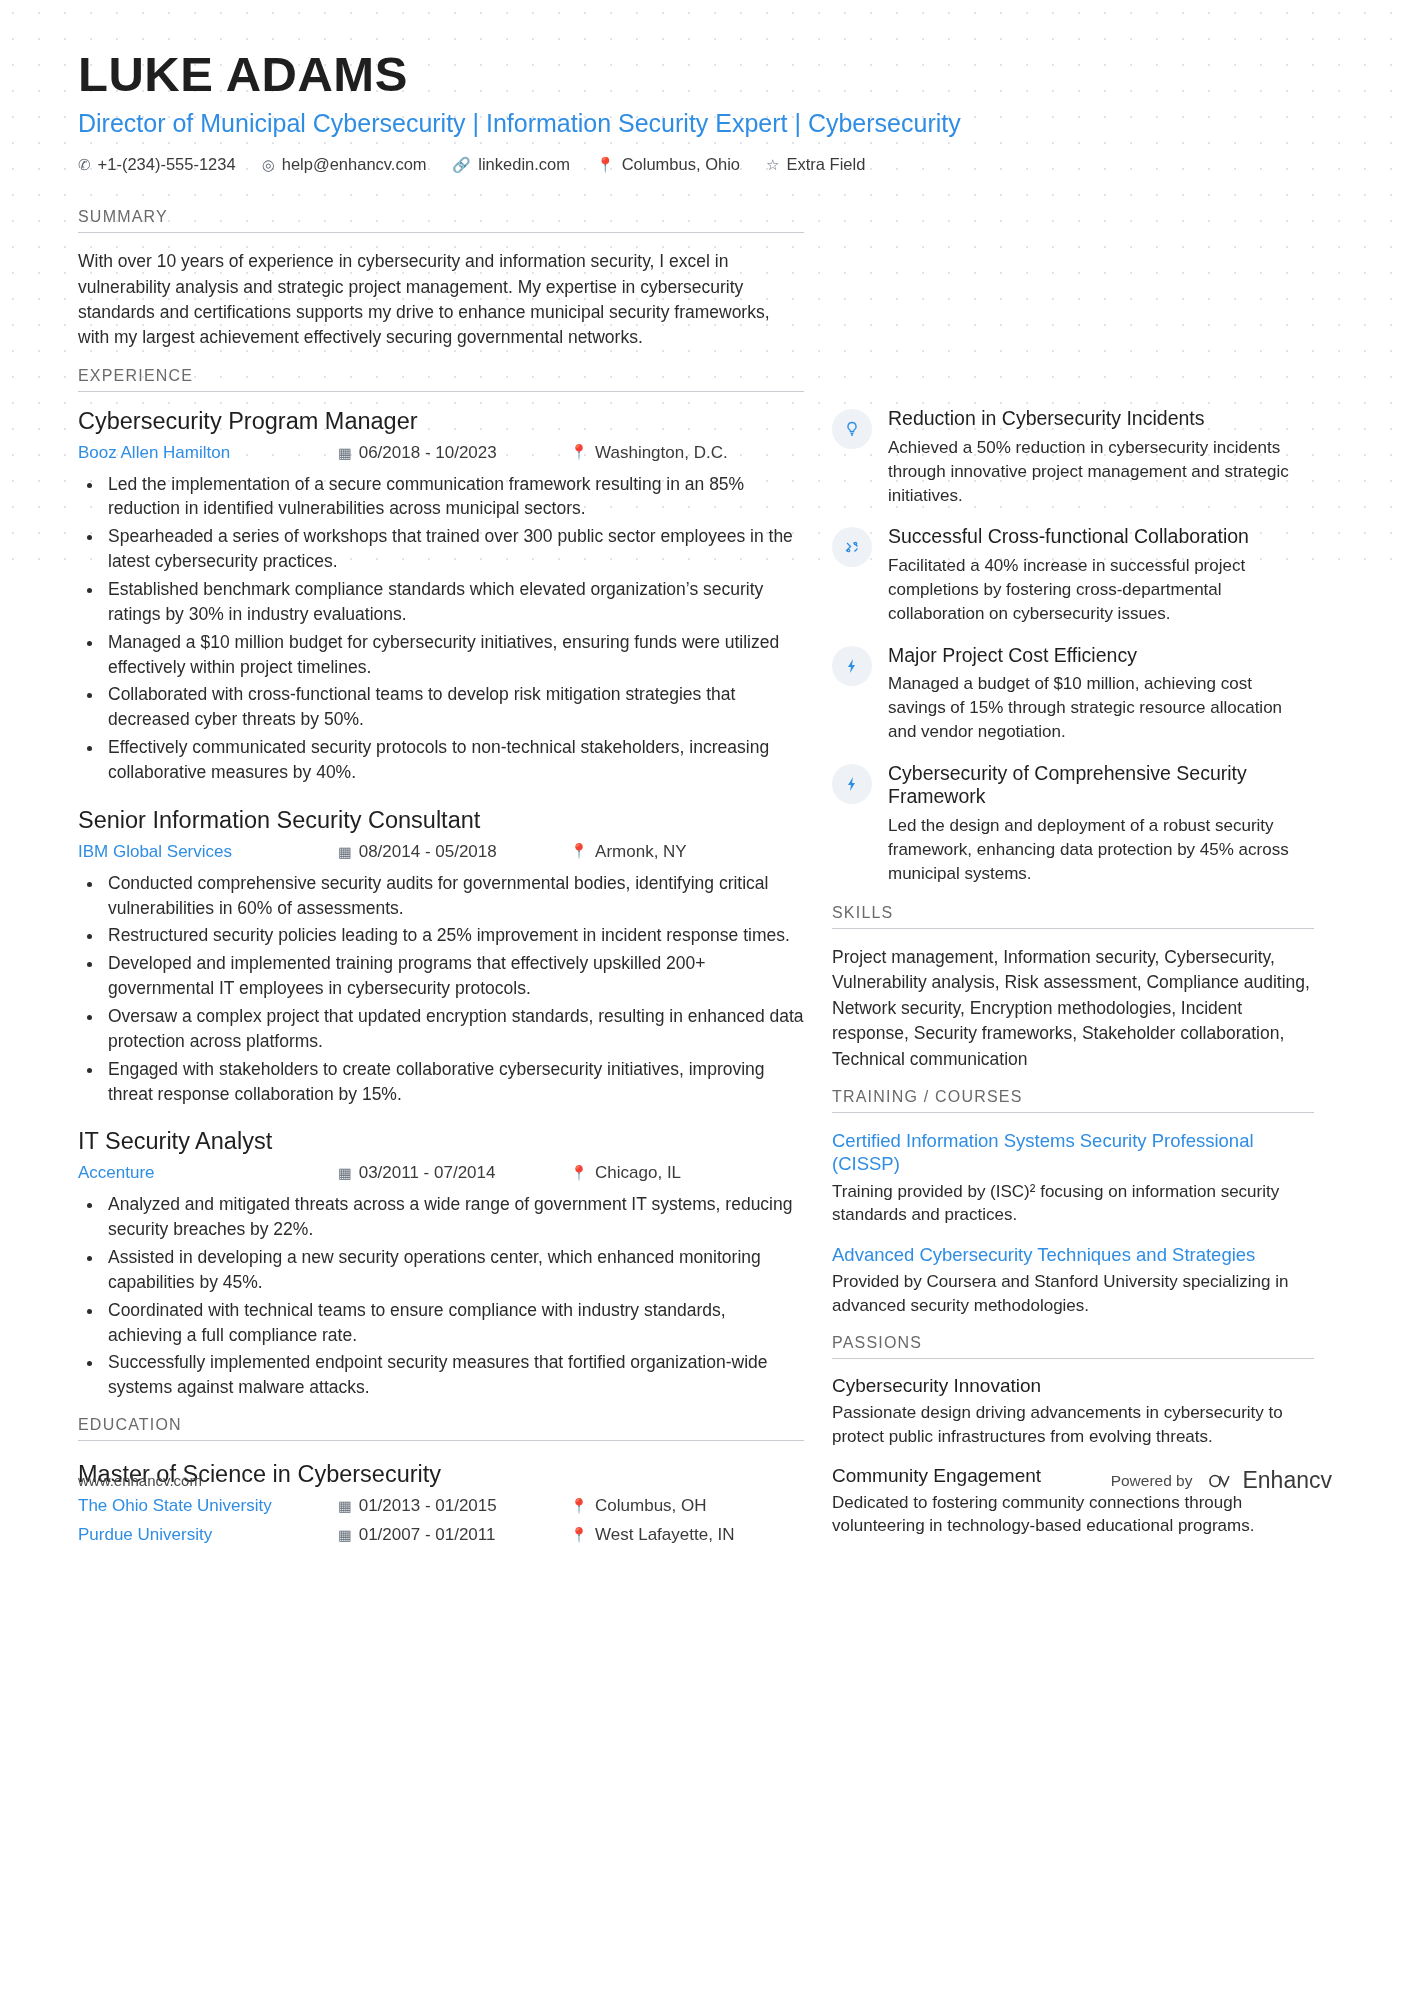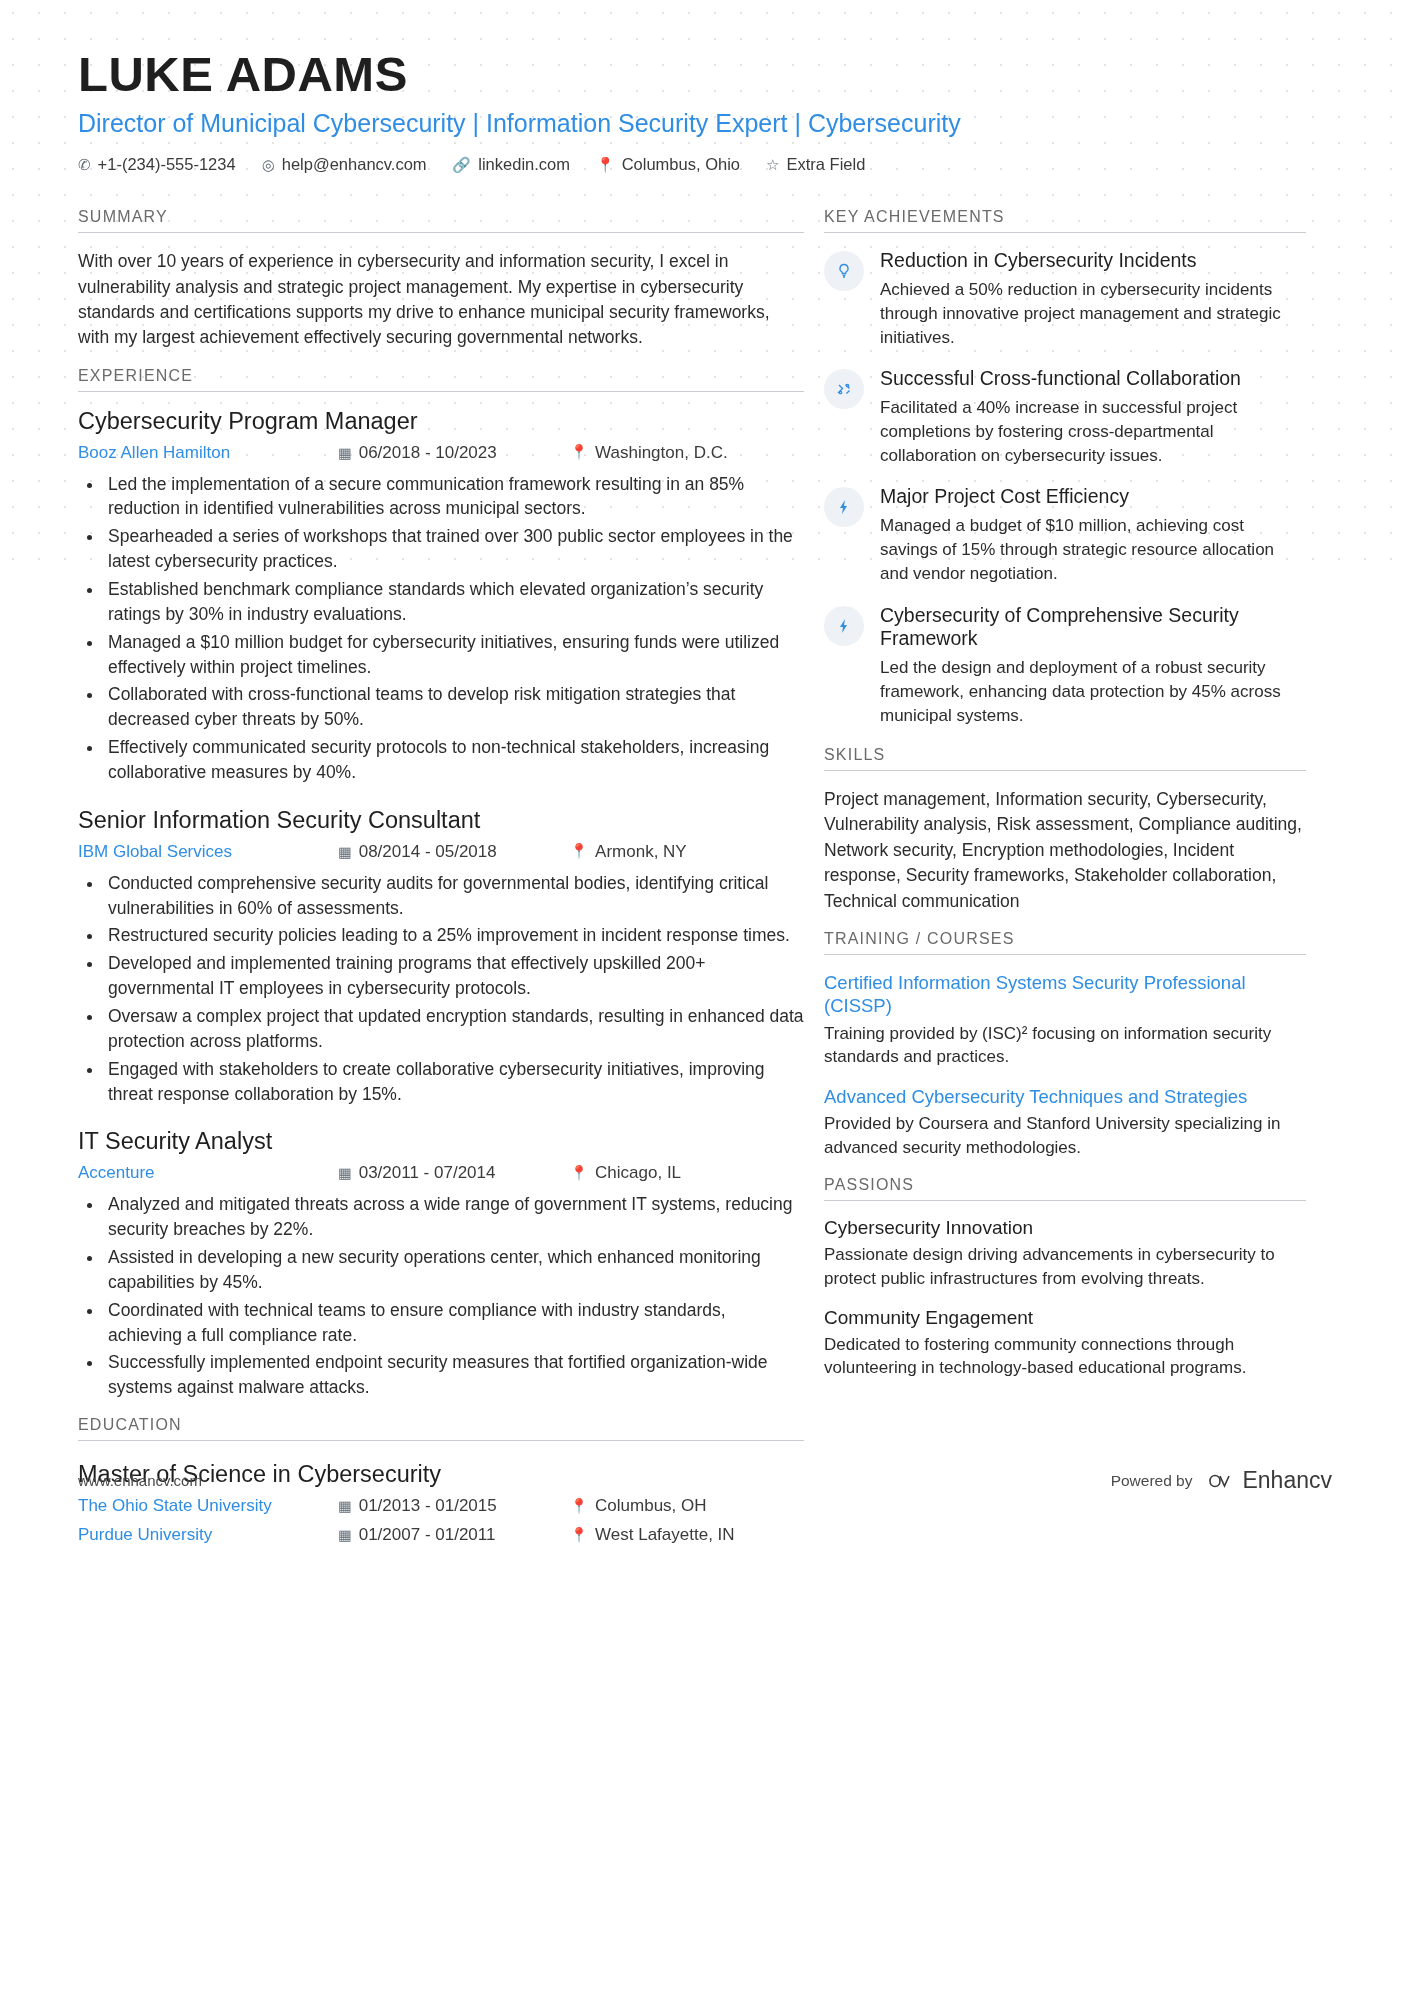--- a/index.html
+++ b/index.html
@@ -53,21 +53,21 @@
     margin-bottom: 18px;
   }
   .contact {
     display: flex;
     align-items: center;
     gap: 7px;
     white-space: nowrap;
   }
   .contact .ic { color: #5e6a75; font-size: 15px; display: inline-block; }
   
-  .cols { display: flex; gap: 20px; }
+  .cols { display: flex; gap: 28px; align-items: flex-end; }
   .col-left { width: 726px; }
   .col-right { width: 482px; }
   .sec-title {
     font-size: 16px;
     letter-spacing: 1.2px;
     color: #6a6a6a;
     text-transform: uppercase;
     padding-bottom: 6px;
     border-bottom: 1px solid #c9ccd0;
     margin: 16px 0 16px 0;
@@ -344,21 +344,20 @@
             <span class="ic">📍</span>
             <span>West Lafayette, IN</span>
           </span>
         </div>
       </div>
 
     </div>
 
     <div class="col-right">
 
-      <div class="sec-title">KEY ACHIEVEMENTS</div>
 
       <div class="ach">
         <div class="ach-icon">
           <svg width="16" height="16" viewBox="0 0 16 16" fill="none" stroke="#2f8de4" stroke-width="1.3">
               <path d="M8 1.5a4 4 0 0 0-2.3 7.3c.4.3.6.8.6 1.2v.5h3.4v-.5c0-.4.2-.9.6-1.2A4 4 0 0 0 8 1.5z"></path>
               <path d="M6.6 12.4h2.8M7 14h2"></path>
             </svg>
         </div>
         <div class="ach-body">
           <div class="ach-title">Reduction in Cybersecurity Incidents</div>

